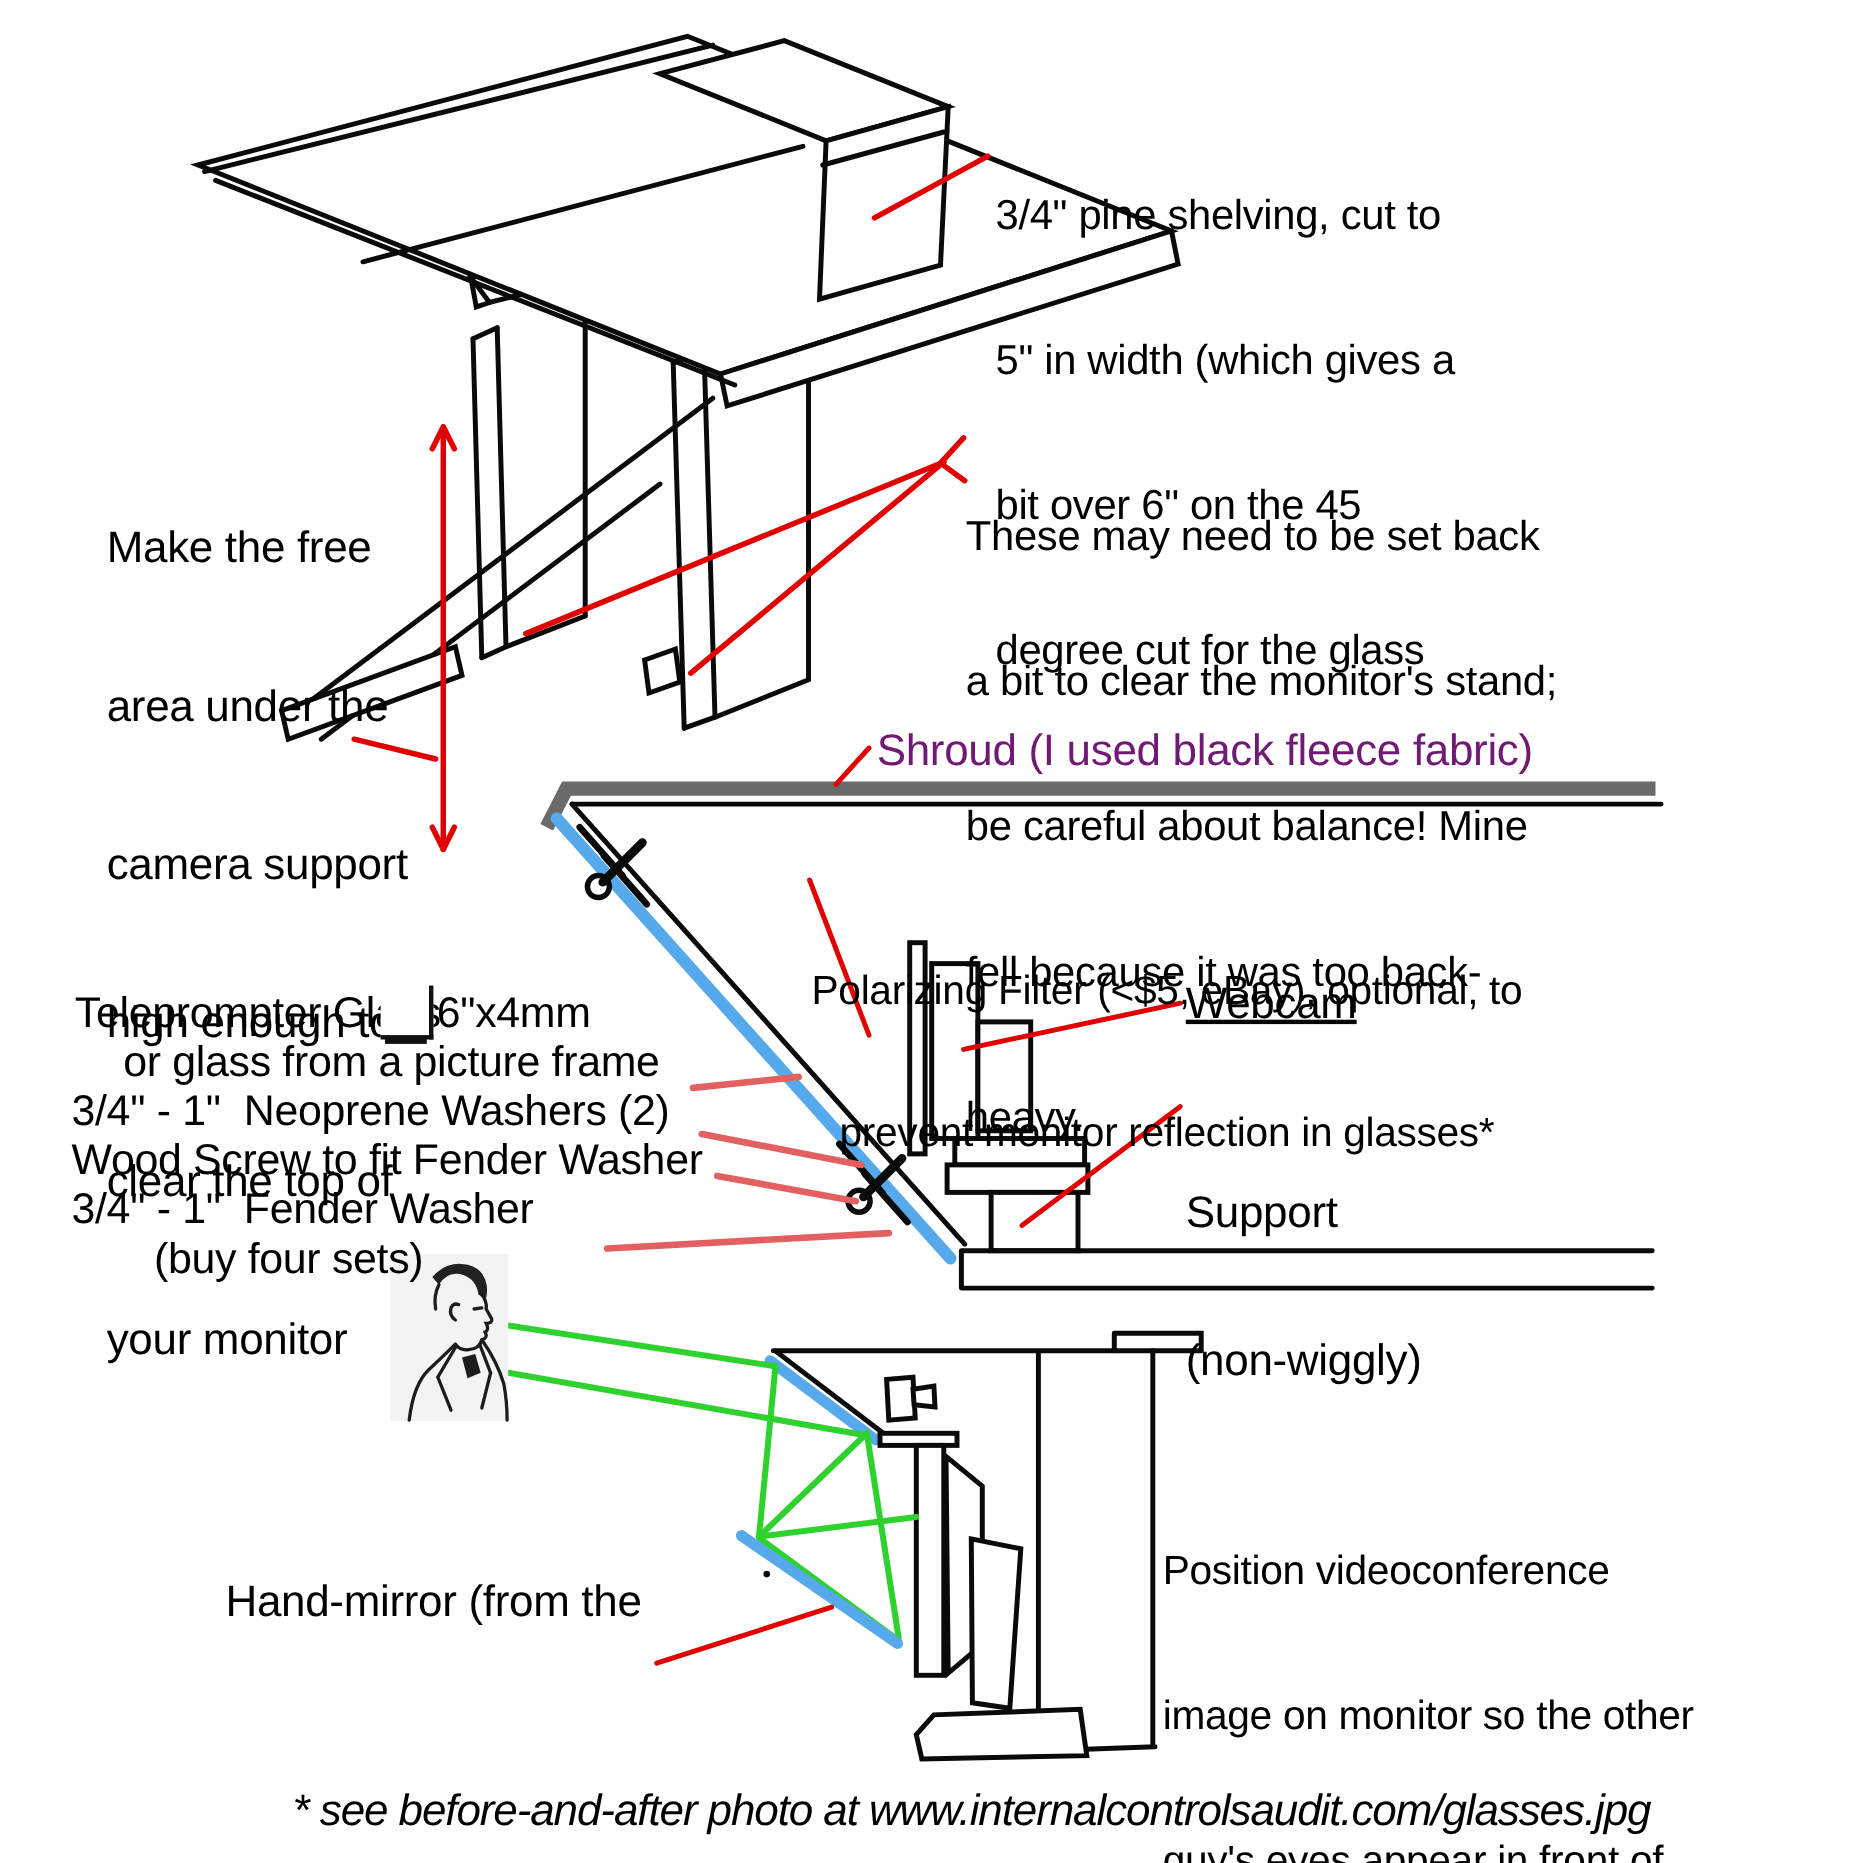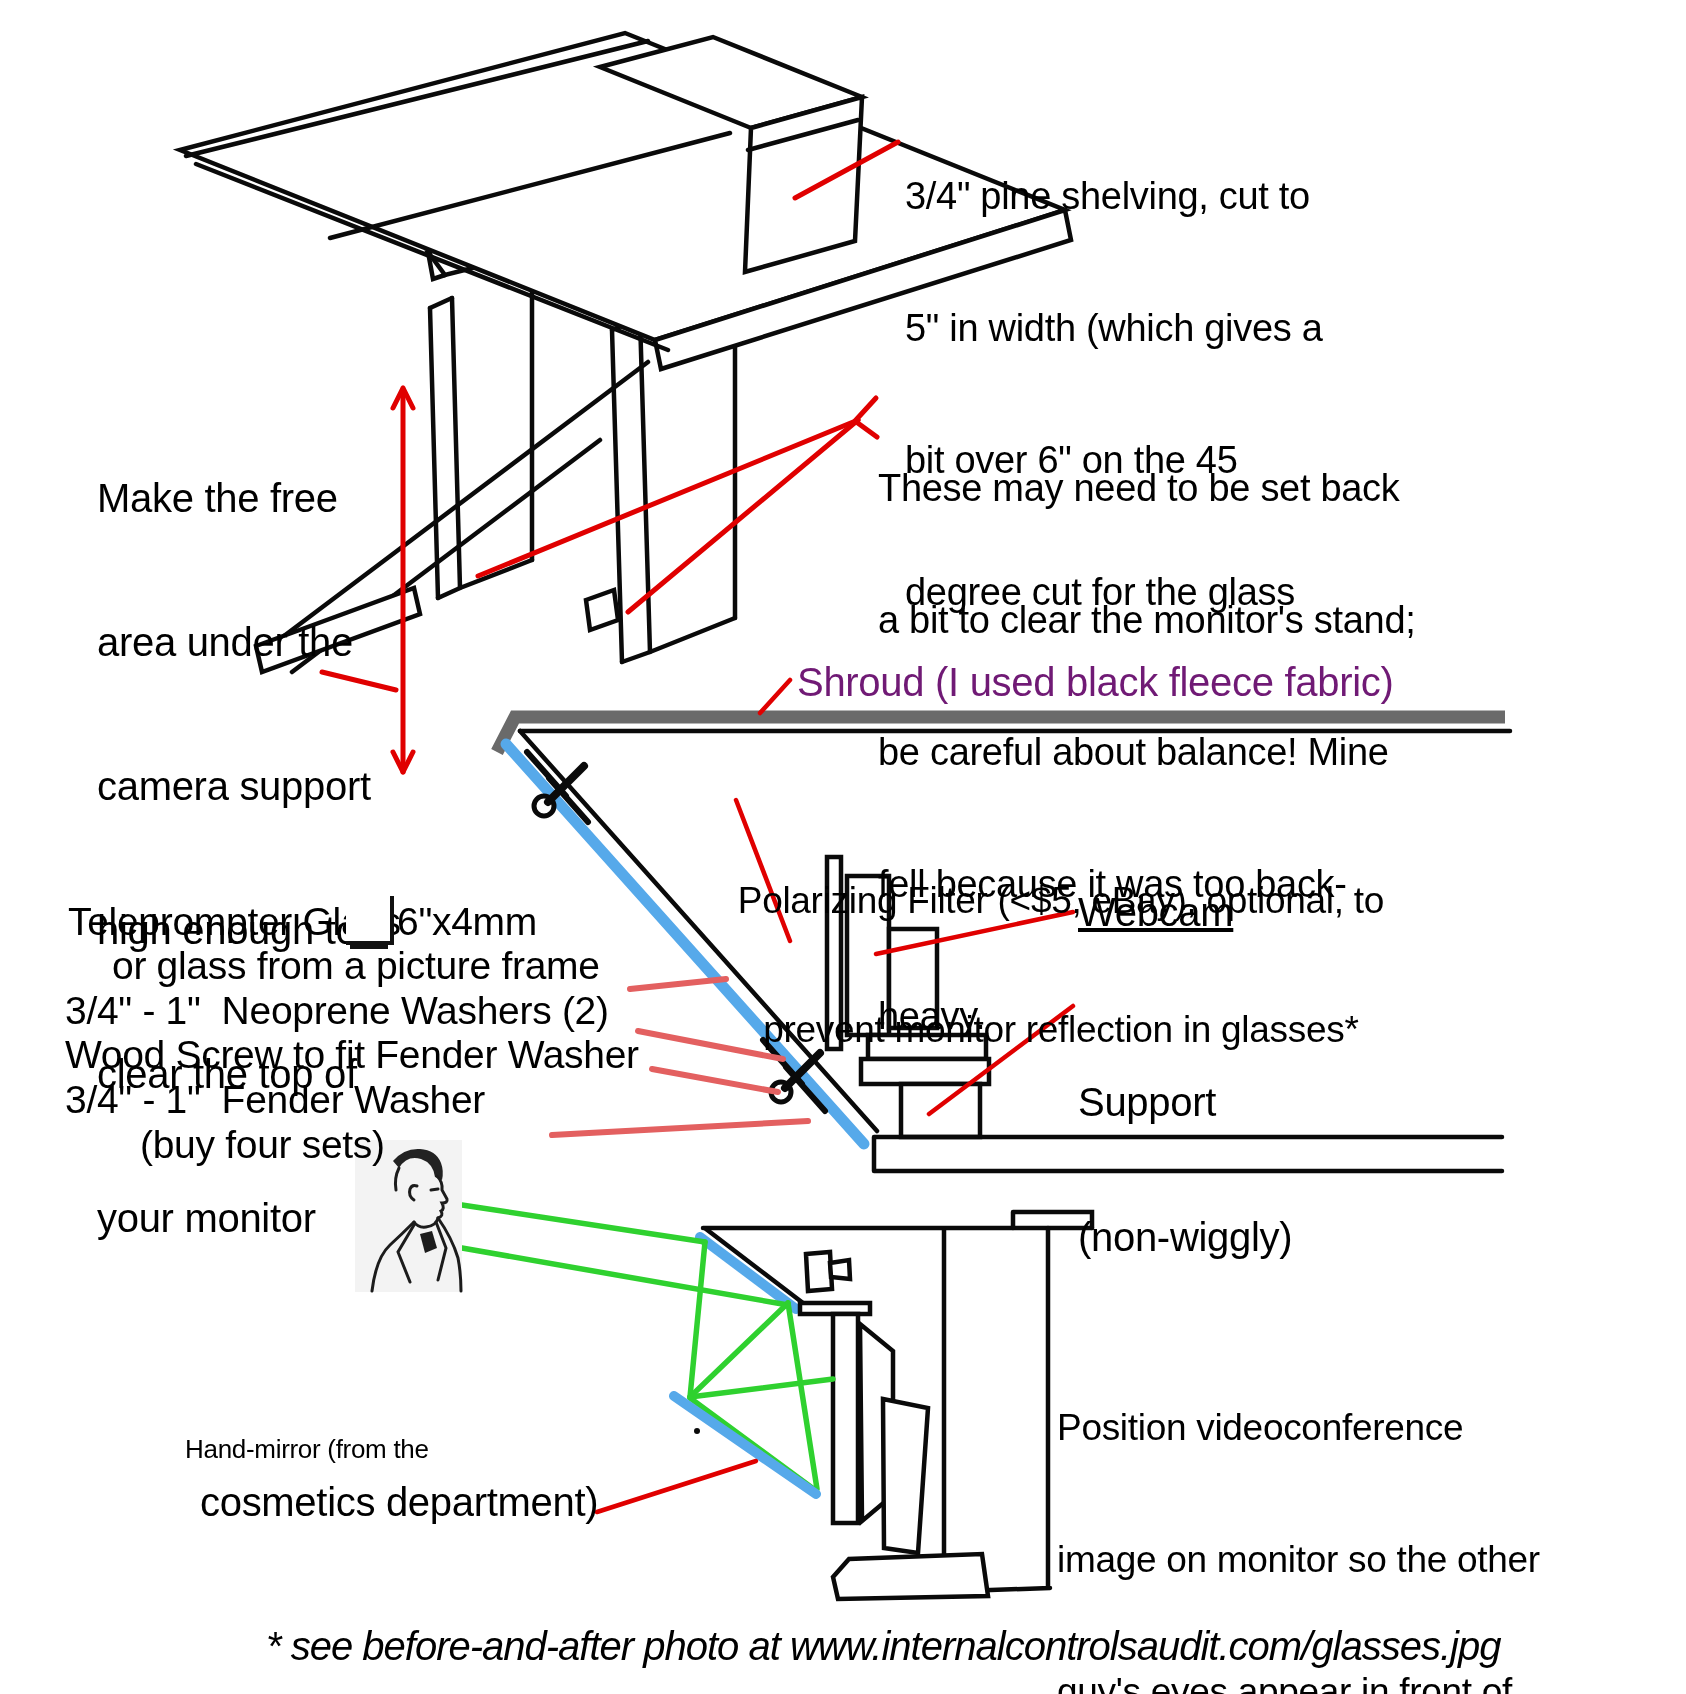--- a/index.html
+++ b/index.html
@@ -16,21 +16,21 @@
   .g1a{left:68px;top:900px;}
   .g1b{left:397px;top:900px;}
   .g2{left:112px;top:944px;}
   .g3{left:65px;top:989px;}
   .g4{left:65px;top:1033px;}
   .g5{left:65px;top:1078px;}
   .g6{left:140px;top:1123px;}
   .webcam{left:1078px;top:890px;font-size:40px;text-decoration:underline;}
   .support{left:1078px;top:990px;font-size:40px;line-height:45px;}
   .position{left:1057px;top:1318px;font-size:37px;line-height:44px;}
-  .hm1{left:185px;top:1434px;font-size:26px;}
+  .hm1{left:205px;top:1434px;font-size:40px;}
   .hm2{left:200px;top:1480px;font-size:40px;}
   .footer{left:266px;top:1624px;font-size:40px;font-style:italic;letter-spacing:-1px;}
   .corner-mark{position:absolute;left:346px;top:896px;width:44px;height:45px;
                border-right:4px solid #111;border-bottom:4px solid #111;background:#fff;}
   .corner-dash{position:absolute;left:350px;top:944px;width:38px;height:5px;background:#111;}
 </style>
 </head>
 <body>
 
 <div id="canvas">
@@ -224,17 +224,16 @@
   </div>
 
   <div class="note position">
     <div>Position videoconference</div>
     <div>image on monitor so the other</div>
     <div>guy's eyes appear in front of</div>
     
   </div>
 
   <div class="note hm1">Hand-mirror (from the</div>
-  <div class="note hm2">cosmetics department)</div>
 
   <div class="note footer">* see before-and-after photo at www.internalcontrolsaudit.com/glasses.jpg</div>
 
 </div>
 
 </body></html>

